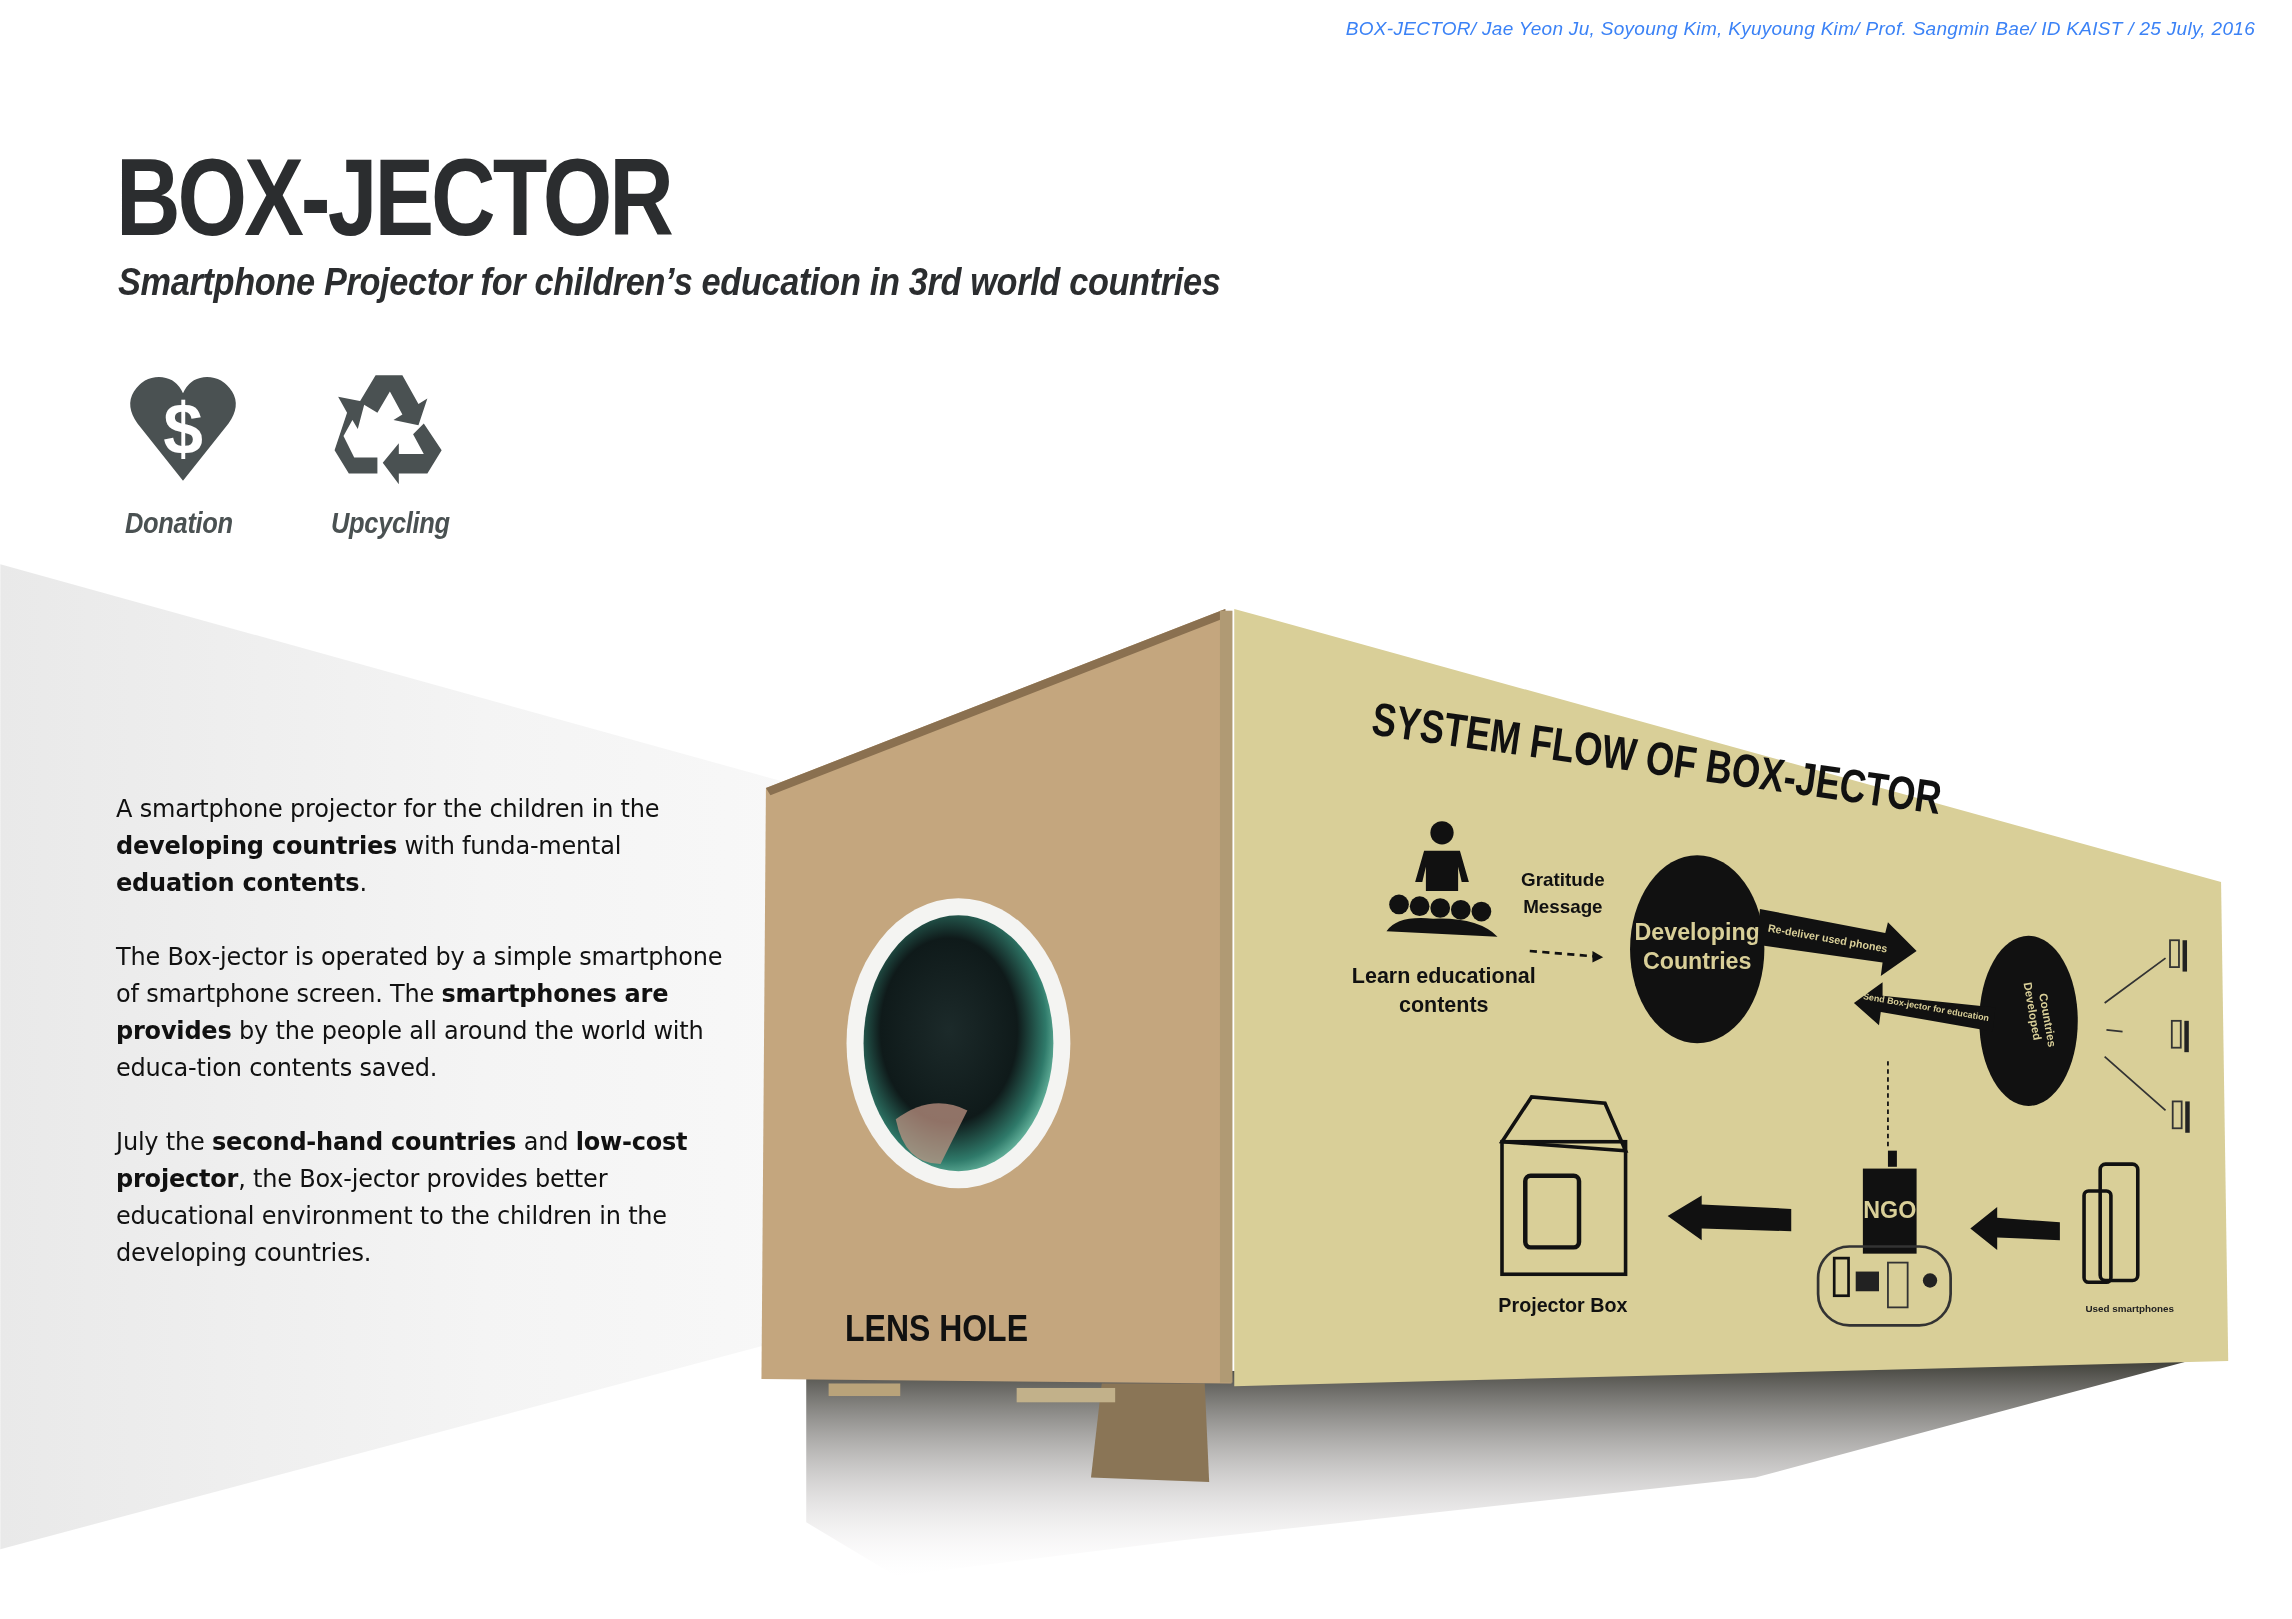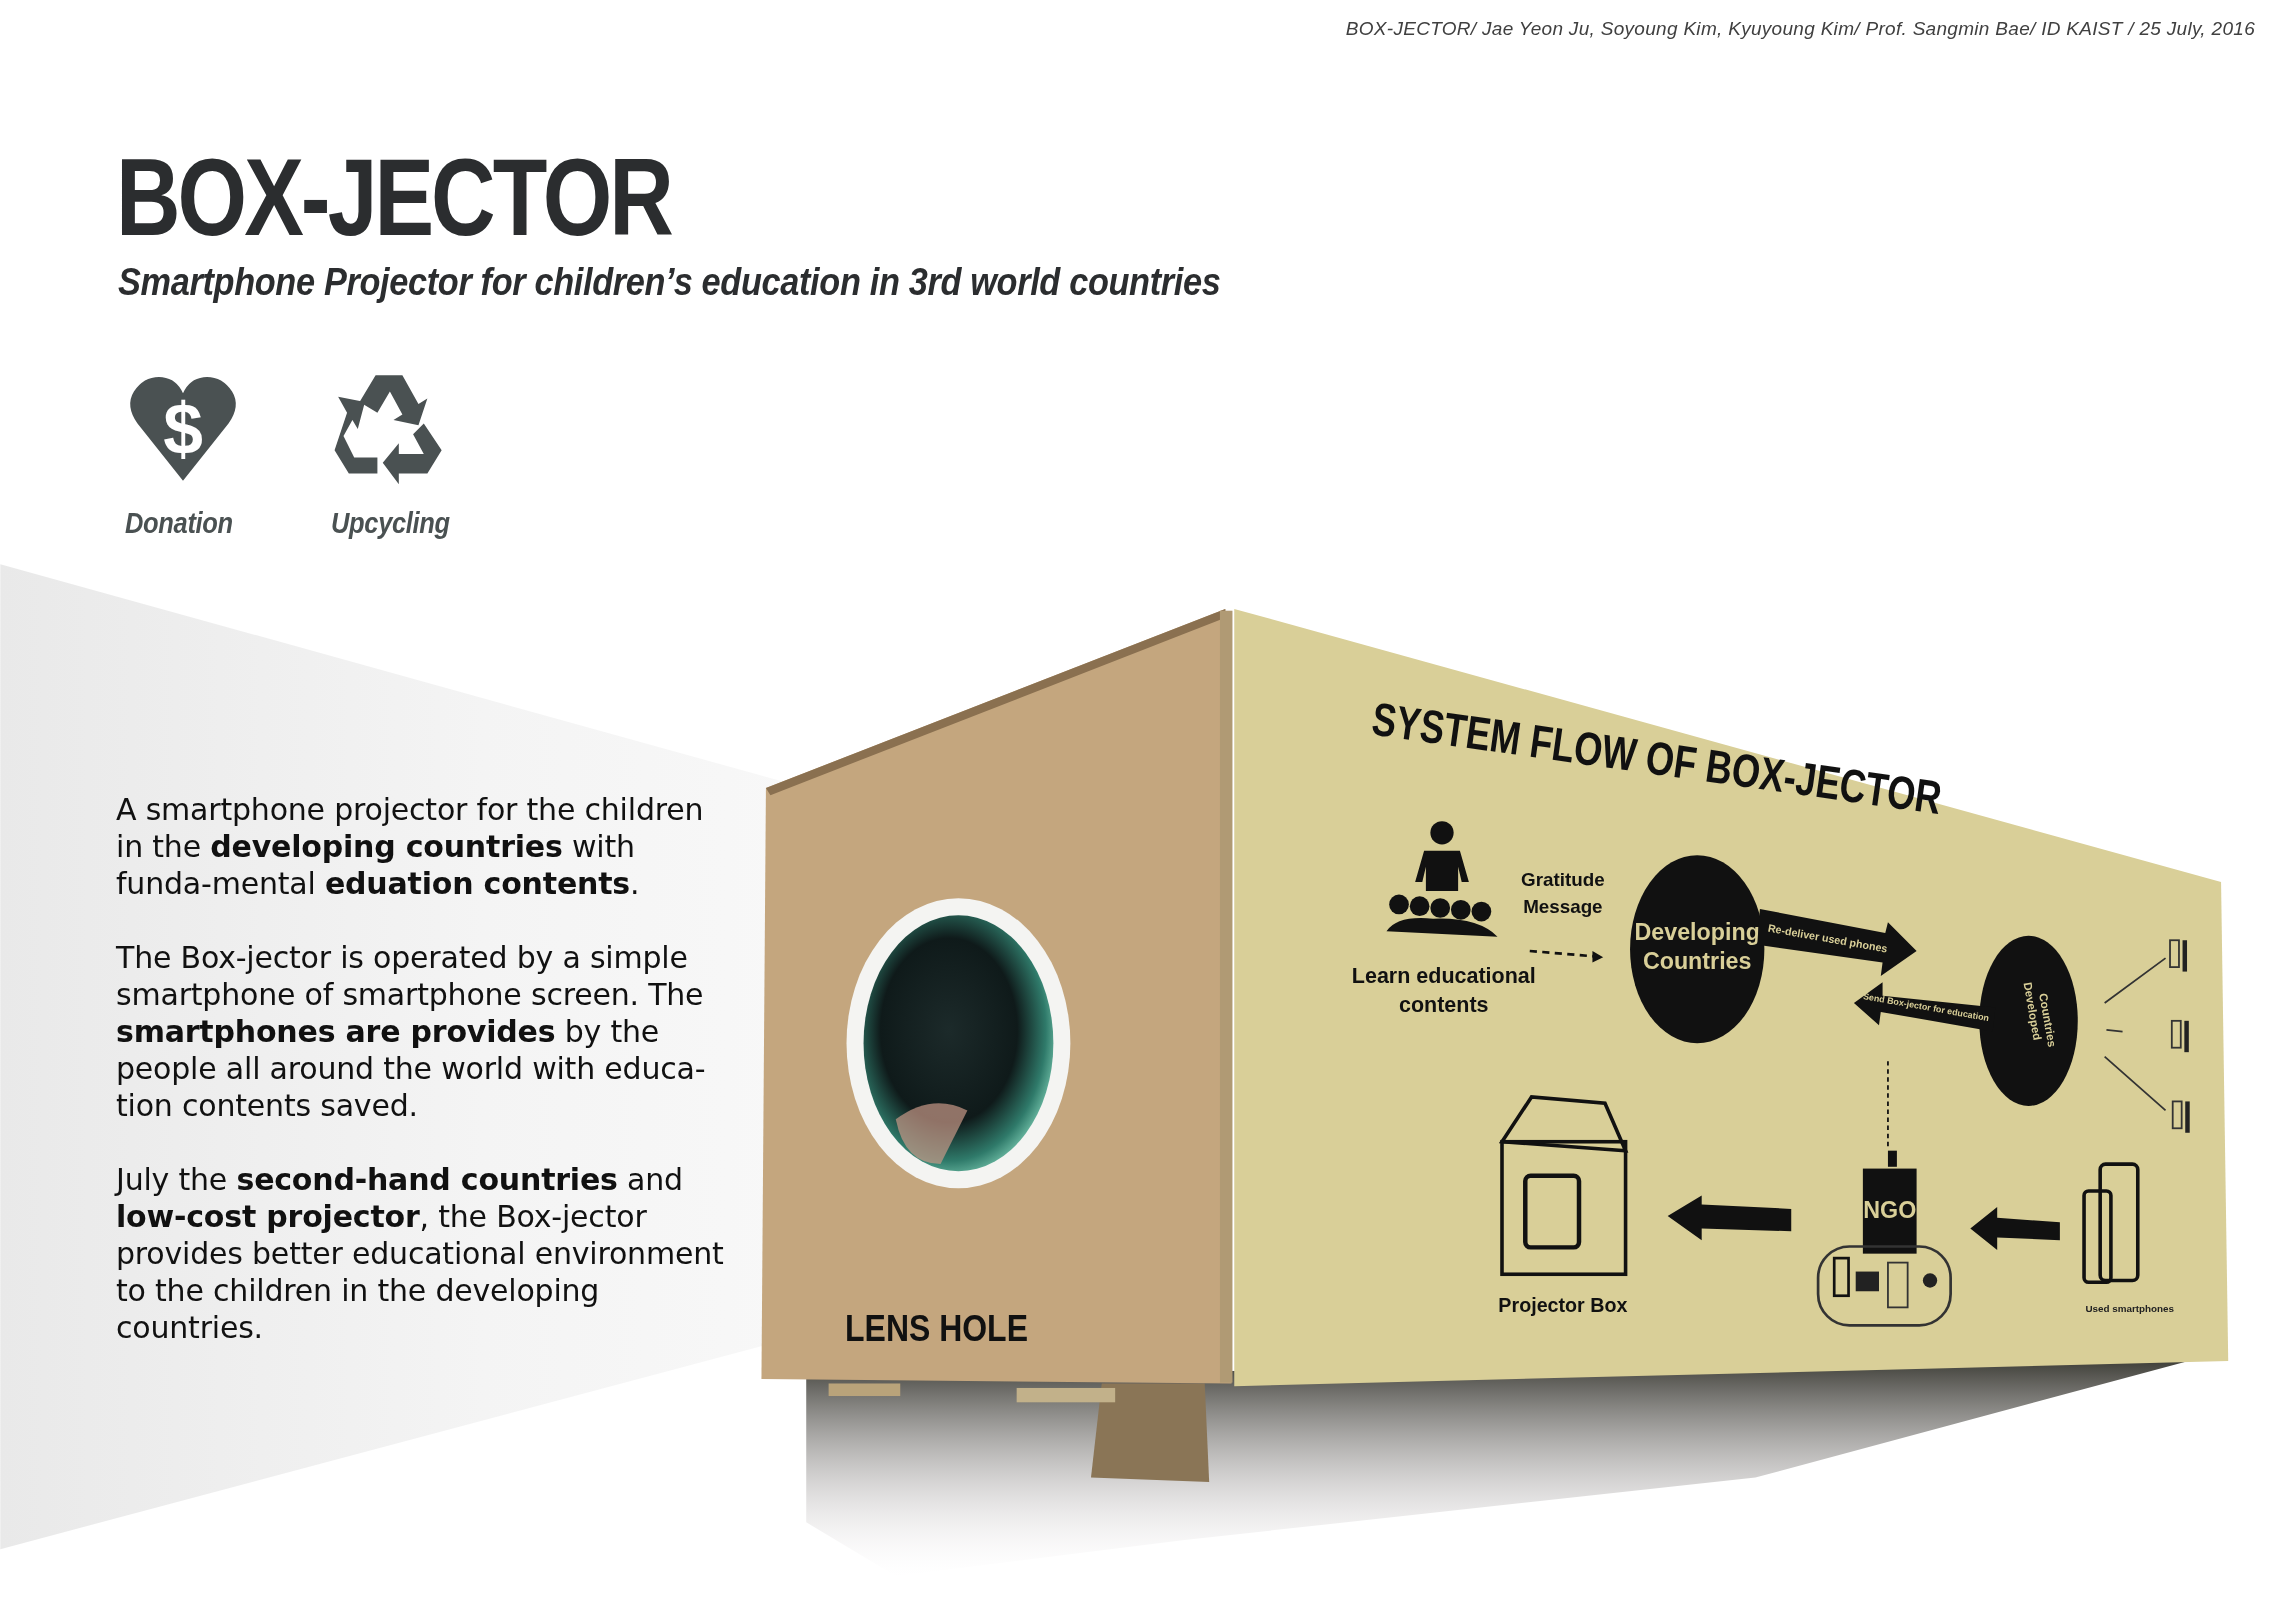--- a/index.html
+++ b/index.html
@@ -1,25 +1,25 @@
 <!DOCTYPE html>
 <html style="font-size:14.3px"><head>
 <meta charset="utf-8">
 <style>
   html, body { margin:0; padding:0; }
   body { width:2293px; height:1619px; position:relative; overflow:hidden; background:#ffffff; font-family:"Liberation Sans", sans-serif; }
-  .credit { position:absolute; top:18px; right:38px; font-size:19px; font-style:italic; color:#404040; letter-spacing:0.3px; font-family:"Liberation Sans", sans-serif; }
+  .credit { position:absolute; top:18px; right:38px; font-size:19px; font-style:italic; color:#3b82f6; letter-spacing:0.3px; font-family:"Liberation Sans", sans-serif; }
   .title { position:absolute; left:116px; top:143px; font-size:109px; font-weight:bold; color:#2b2d2f; letter-spacing:-3.6px; transform:scaleX(0.82); transform-origin:left top; line-height:1; font-family:"Liberation Sans", sans-serif; }
   .subtitle { position:absolute; left:118px; top:260px; font-size:39px; font-weight:bold; font-style:italic; color:#2b2d2f; transform:scaleX(0.88); transform-origin:left top; letter-spacing:-0.4px; white-space:nowrap; font-family:"Liberation Sans", sans-serif; }
   .features { position:absolute; left:125px; top:367px; display:flex; }
   .feature { width:206px; display:flex; flex-direction:column; align-items:flex-start; }
   .feature .ic { height:121px; display:flex; align-items:center; }
   .feature .lbl { margin-top:18px; font-size:30px; font-weight:bold; font-style:italic; color:#4a5152; transform:scaleX(0.85); transform-origin:left top; letter-spacing:-0.4px; white-space:nowrap; font-family:"Liberation Sans", sans-serif; }
   .beam { position:absolute; left:0; top:0; width:2293px; height:1619px; pointer-events:none; }
-  .desc { position:absolute; left:116px; top:791px; width:609px; font-size:30px; line-height:37px; color:#111; font-family:"DejaVu Sans", sans-serif; font-weight:normal; letter-spacing:-0.2px; }
+  .desc { position:absolute; left:116px; top:791px; width:609px; font-size:24px; line-height:37px; color:#111; font-family:"DejaVu Sans", sans-serif; font-weight:normal; letter-spacing:-0.2px; }
   .desc p { margin:0 0 37px 0; }
   .desc b { font-weight:bold; }
   .box { position:absolute; left:0; top:0; width:2293px; height:1619px; }
   .box-text { font-family:"Liberation Sans", sans-serif; font-weight:bold; fill:#111; }
 </style>
 </head>
 <body>
 
 <div class="credit">BOX-JECTOR/ Jae Yeon Ju, Soyoung Kim, Kyuyoung Kim/ Prof. Sangmin Bae/ ID KAIST / 25 July, 2016</div>
 

